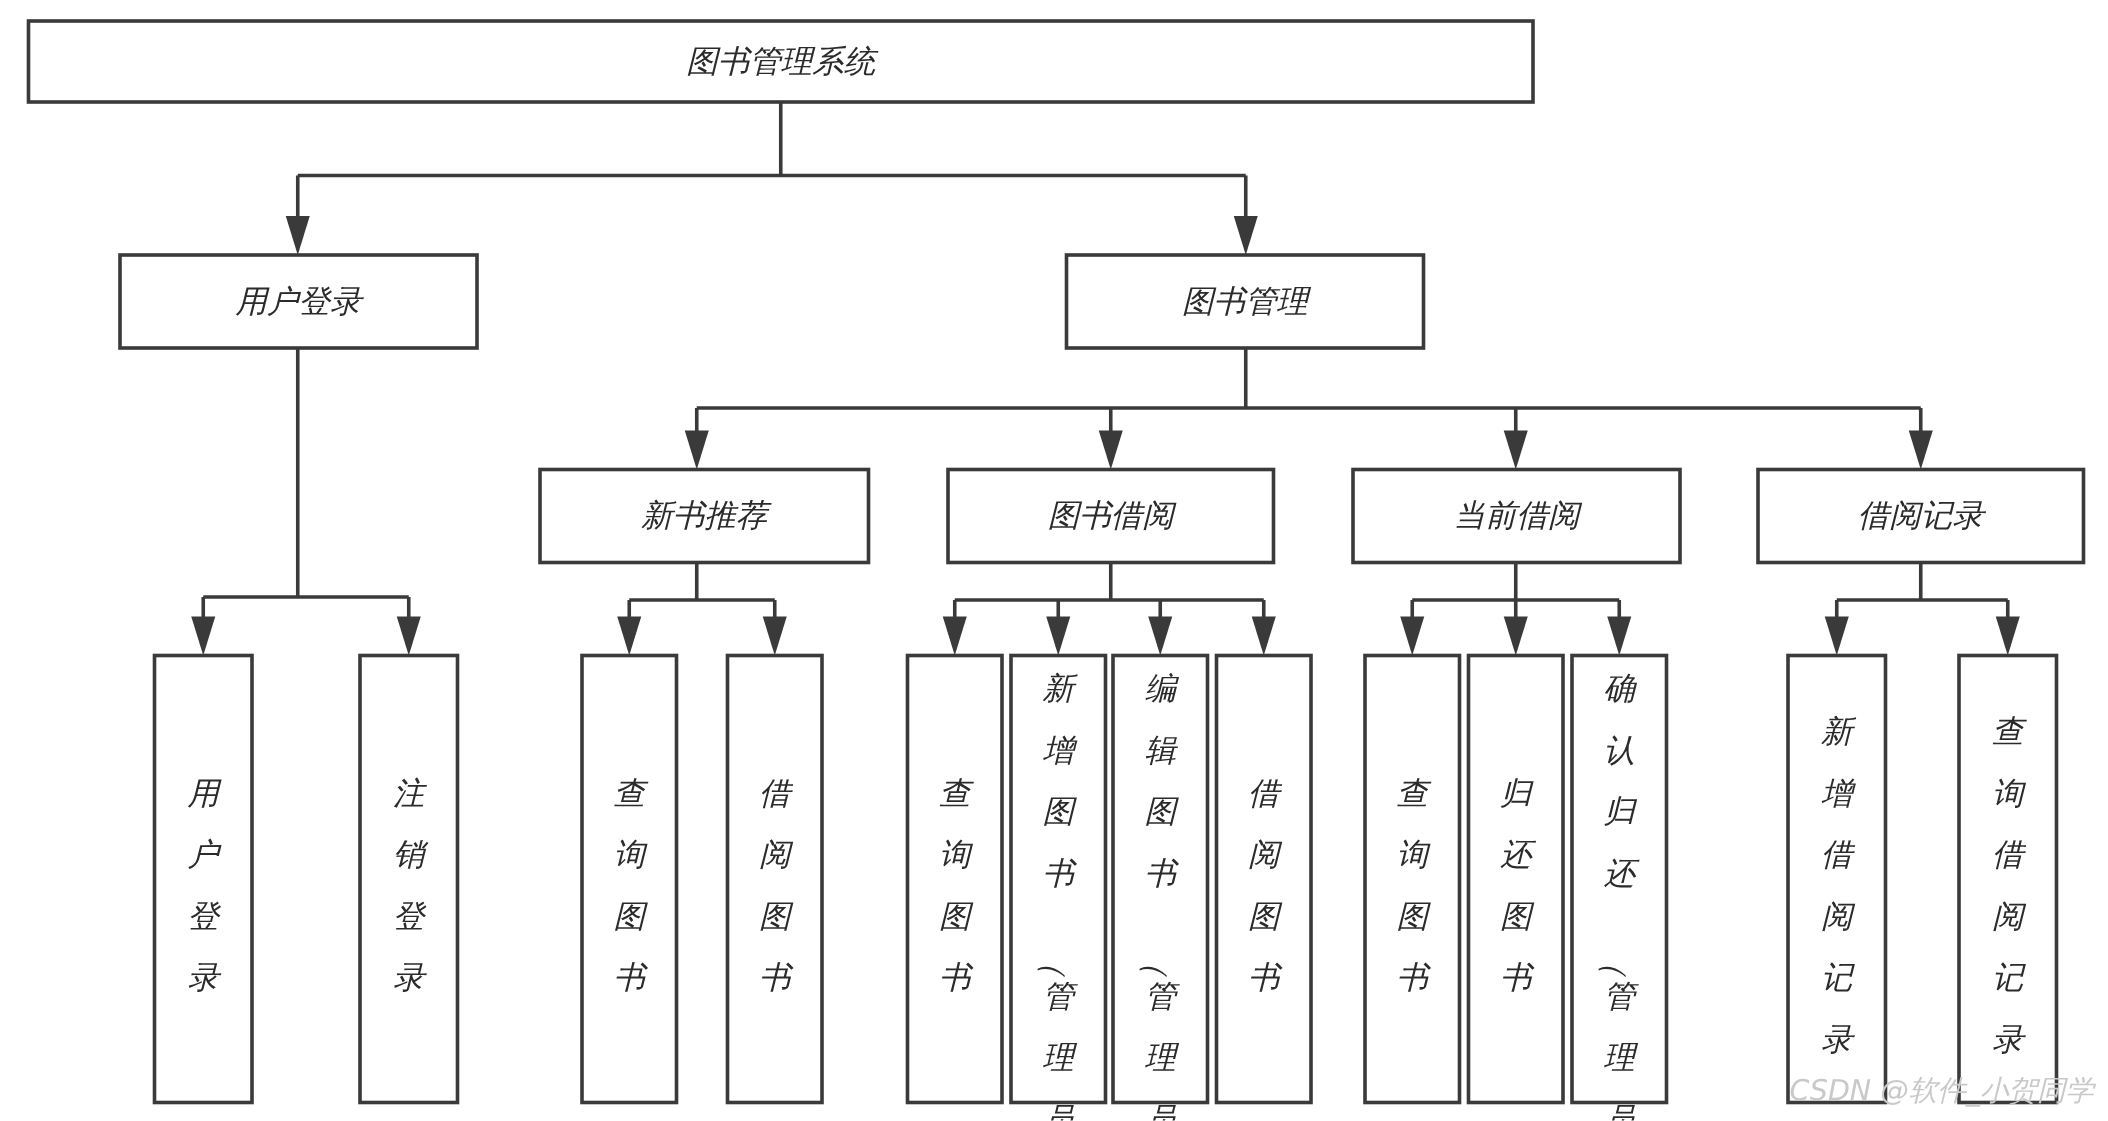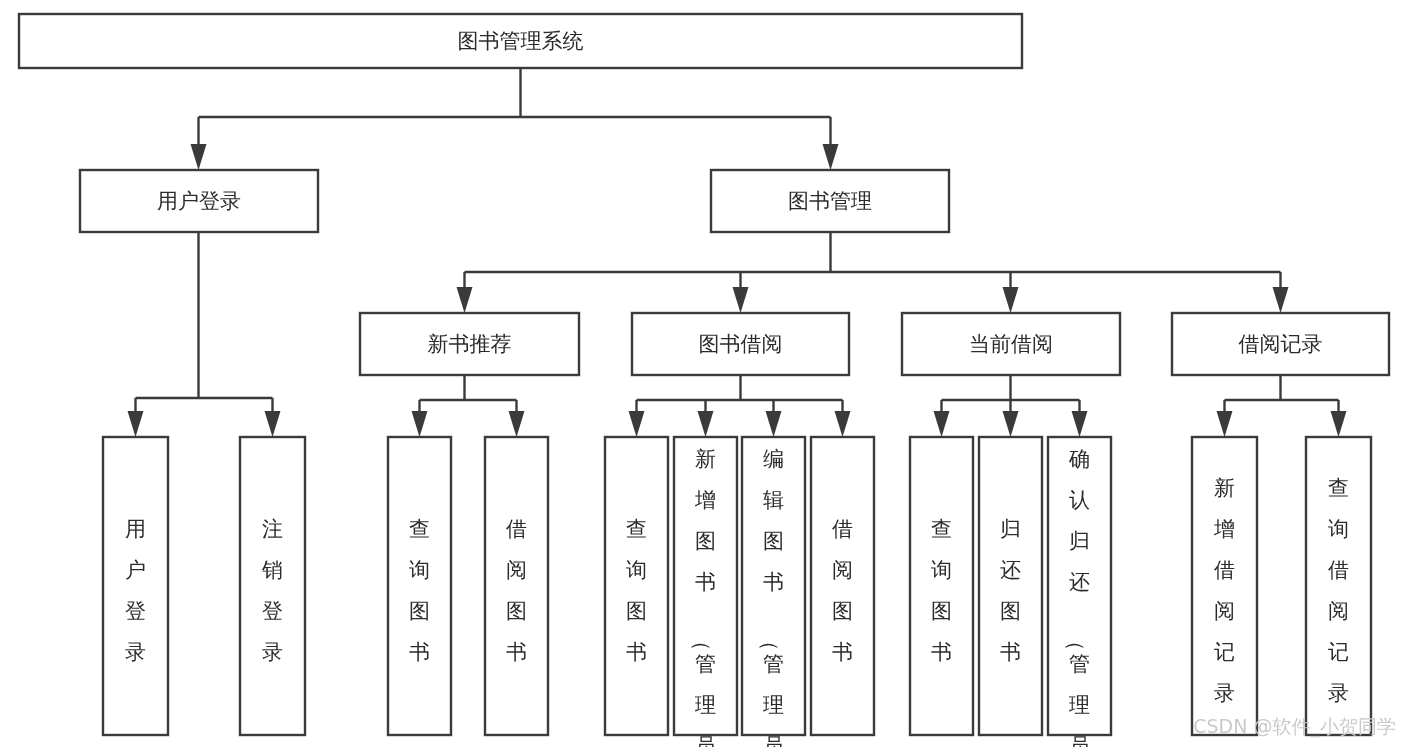--- a/index.html
+++ b/index.html
@@ -12,20 +12,21 @@
     height: 747px;
     font-family: "DejaVu Sans", "Liberation Sans", sans-serif;
     overflow: hidden;
     position: relative;
   }
   #diagram-root {
     position: absolute;
     left: 0; top: 0;
     width: 1356px;
     height: 747px;
+    font-style: italic;
   }
   svg.flow {
     display: block;
     width: 1405px;
     height: 747px;
   }
   .node-rect {
     fill: #ffffff;
     stroke: #3a3a3a;
     stroke-width: 2.4;

